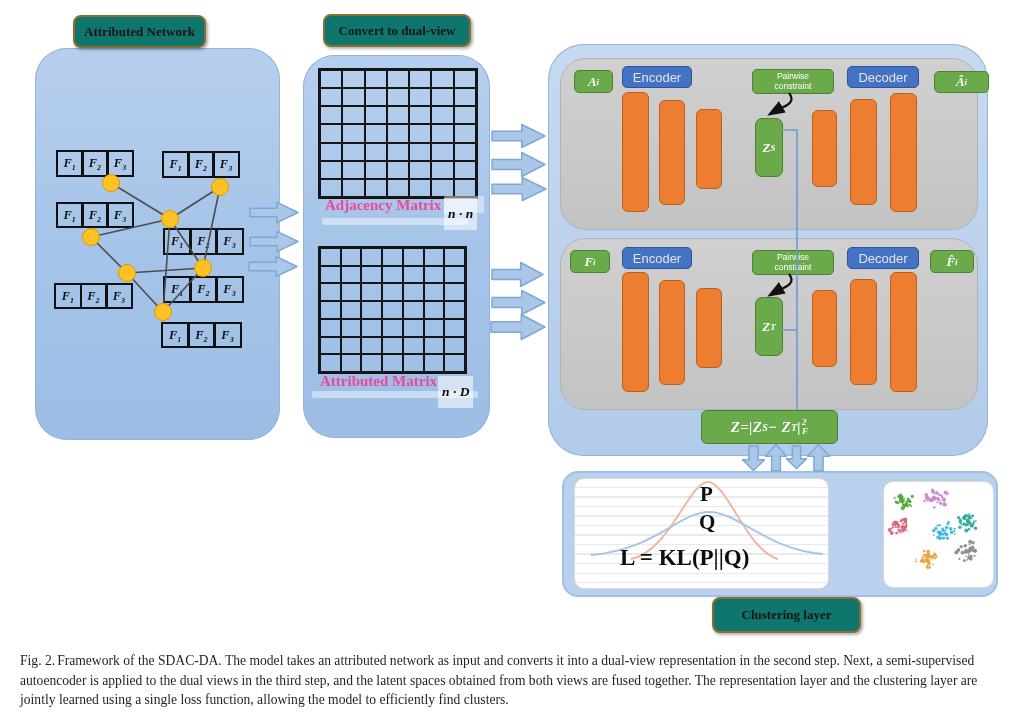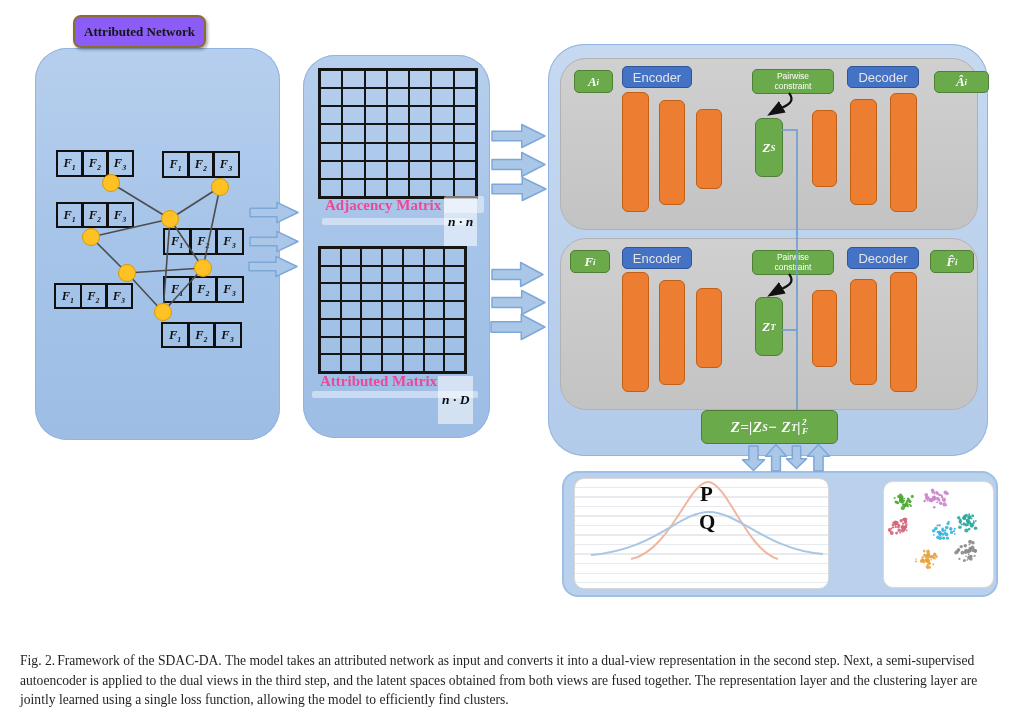--- a/index.html
+++ b/index.html
@@ -1,19 +1,19 @@
 <!DOCTYPE html>
 <html><head>
 <meta charset="utf-8">
 <style>
   html,body{margin:0;padding:0;background:#fff;}
   #stage{position:relative;width:1024px;height:714px;background:#fff;overflow:hidden;
          font-family:"Liberation Serif",serif;}
   
-  .tanlabel{position:absolute;background:#8b5cf6;border:2px solid #8a6d2f;border-radius:8px;
+  .tanlabel{position:absolute;background:#0f766e;border:2px solid #8a6d2f;border-radius:8px;
             display:flex;align-items:center;justify-content:center;text-align:center;
             font:bold 13px "Liberation Serif",serif;color:#151515;
             box-shadow:1.5px 2px 3px rgba(0,0,0,.3);z-index:4;}
   
   .panel{position:absolute;border-radius:32px;
          background:linear-gradient(180deg,#b7cfee 0%,#a7c5e9 45%,#9dbde5 100%);
          box-shadow:inset 0 0 0 1px #93b4de;}
   #right-panel{background:linear-gradient(180deg,#c6d9f1,#b2cbe9);}
   .graypanel{position:absolute;background:linear-gradient(180deg,#d0d0d0,#c3c3c3);
              border:1px solid #b2b2b2;border-radius:26px;z-index:1;}
@@ -42,21 +42,21 @@
   
   .ftable{position:absolute;display:flex;z-index:2;}
   .fcell{flex:1;border:2.5px solid #101010;margin-left:-2.5px;display:flex;align-items:center;
          justify-content:center;font:bold italic 12.5px "Liberation Serif",serif;color:#101010;}
   .fcell:first-child{margin-left:16px;}
   
   .matrix{position:absolute;display:grid;border:2px solid #151515;z-index:2;}
   .mcell{border:1px solid #151515;}
   .mlabel{position:absolute;font:bold 15px "Liberation Serif",serif;color:#ec4899;z-index:3;}
   .mdim{position:absolute;font:bold italic 13.5px "Liberation Serif",serif;color:#0d0d0d;
-        background:rgba(255,255,255,.55);padding:16px 4px;z-index:3;}
+        background:rgba(255,255,255,.55);padding:8px 4px;z-index:3;}
   .wstrip{position:absolute;background:rgba(255,255,255,.45);z-index:2;border-radius:2px;}
   
   .bar{position:absolute;background:#ed7d31;border:1.5px solid #c05f15;border-radius:6px;z-index:2;}
   
   .cluster-outer{position:absolute;background:#b9d1ec;border:2px solid #9fc0e4;border-radius:16px;z-index:1;}
   .whitepanel{position:absolute;background:#fff;border:1px solid #d8d8d8;border-radius:10px;z-index:2;}
   #kl-panel{background:repeating-linear-gradient(180deg,#ffffff 0px,#ffffff 8px,#e7ebf0 8px,#e7ebf0 9.5px);}
   .pq{position:absolute;font:bold 21px "Liberation Serif",serif;color:#0d0d0d;z-index:4;}
   .formula{position:absolute;font:bold 23px "Liberation Serif",serif;color:#0d0d0d;z-index:4;white-space:nowrap;}
   
@@ -66,20 +66,22 @@
   #caption{position:absolute;left:20px;top:651px;width:988px;
            font:13.6px "Liberation Serif",serif;color:#1f1f1f;line-height:1.45;text-align:left;}
   #caption .figtag{margin-right:2px;}
 </style>
 </head>
 <body>
 
 <div id="stage">
 
   <div class="tanlabel" style="left:73px;top:15px;width:129px;height:29px;">Attributed Network</div>
+  <div class="tanlabel" style="left:323px;top:14px;width:144px;height:29px;">Convert to dual-view</div>
+  <div class="tanlabel" style="left:712px;top:597px;width:145px;height:32px;">Clustering layer</div>
 
   <div class="panel" id="left-panel" style="left:35px;top:48px;width:245px;height:392px;"></div>
   <div class="panel" id="middle-panel" style="left:303px;top:55px;width:187px;height:383px;"></div>
   <div class="panel" id="right-panel" style="left:548px;top:44px;width:440px;height:412px;border-radius:36px;"></div>
 
   <div class="graypanel" style="left:560px;top:58px;width:416px;height:170px;"></div>
   <div class="graypanel" style="left:560px;top:238px;width:416px;height:170px;"></div>
 
   <div class="matrix" style="left: 318px; top: 68px; width: 156px; height: 127px; grid-template-columns: repeat(7, 1fr); grid-template-rows: repeat(7, 1fr);">
       <div class="mcell"></div>
@@ -244,20 +246,21 @@
 
   <div class="cluster-outer" style="left:562px;top:471px;width:432px;height:122px;"></div>
   <div class="whitepanel" id="kl-panel" style="left:574px;top:478px;width:253px;height:109px;">
     <svg width="253" height="109" viewBox="0 0 253 109">
       <path d="M56,80 C95,72 114,3 133,3 C152,3 172,72 203,80" stroke="#f0b7a0" stroke-width="2" fill="none"></path>
       <path d="M16,76 C80,71 104,33 134,33 C164,33 192,71 248,75" stroke="#a9c6e2" stroke-width="2" fill="none"></path>
     </svg>
   </div>
   <div class="pq" style="left:700px;top:482px;">P</div>
   <div class="pq" style="left:699px;top:510px;">Q</div>
+  <div class="formula" style="left:620px;top:545px;">L = KL(P||Q)</div>
   <div class="whitepanel" style="left:883px;top:481px;width:109px;height:105px;">
     <svg id="cluster-svg" width="109" height="105" viewBox="0 0 109 105">
         <circle cx="16.1" cy="18.2" r="1.1" fill="#4ca832" opacity="0.9"></circle>
         <circle cx="16.8" cy="19.0" r="1.9" fill="#4ca832" opacity="0.9"></circle>
         <circle cx="16.6" cy="16.1" r="1.8" fill="#4ca832" opacity="0.9"></circle>
         <circle cx="18.2" cy="15.6" r="1.1" fill="#4ca832" opacity="0.9"></circle>
         <circle cx="18.1" cy="14.8" r="1.4" fill="#4ca832" opacity="0.9"></circle>
         <circle cx="22.5" cy="22.4" r="2.1" fill="#4ca832" opacity="0.9"></circle>
         <circle cx="25.8" cy="22.8" r="1.0" fill="#4ca832" opacity="0.9"></circle>
         <circle cx="13.9" cy="21.0" r="1.2" fill="#4ca832" opacity="0.9"></circle>

